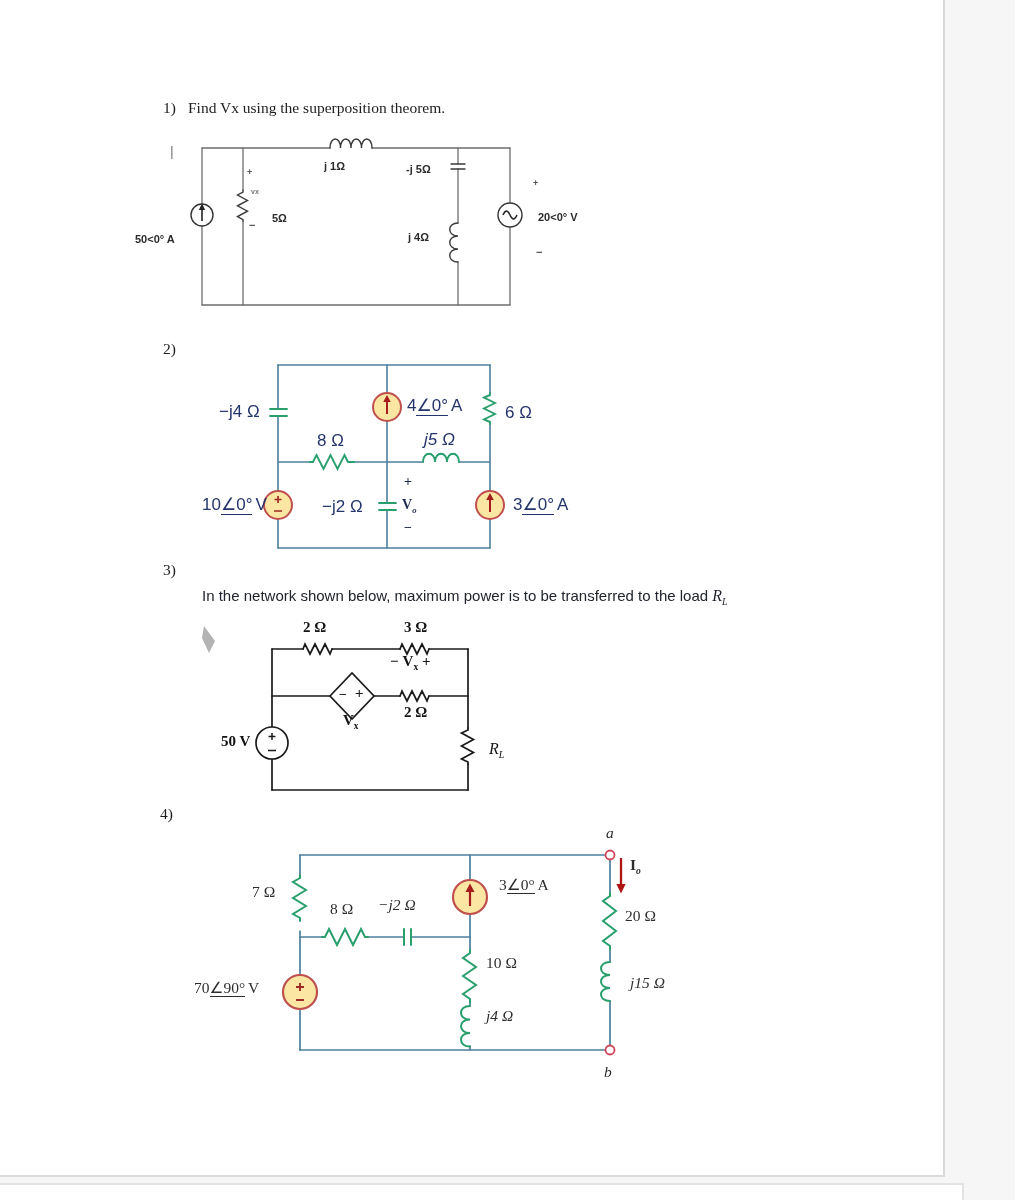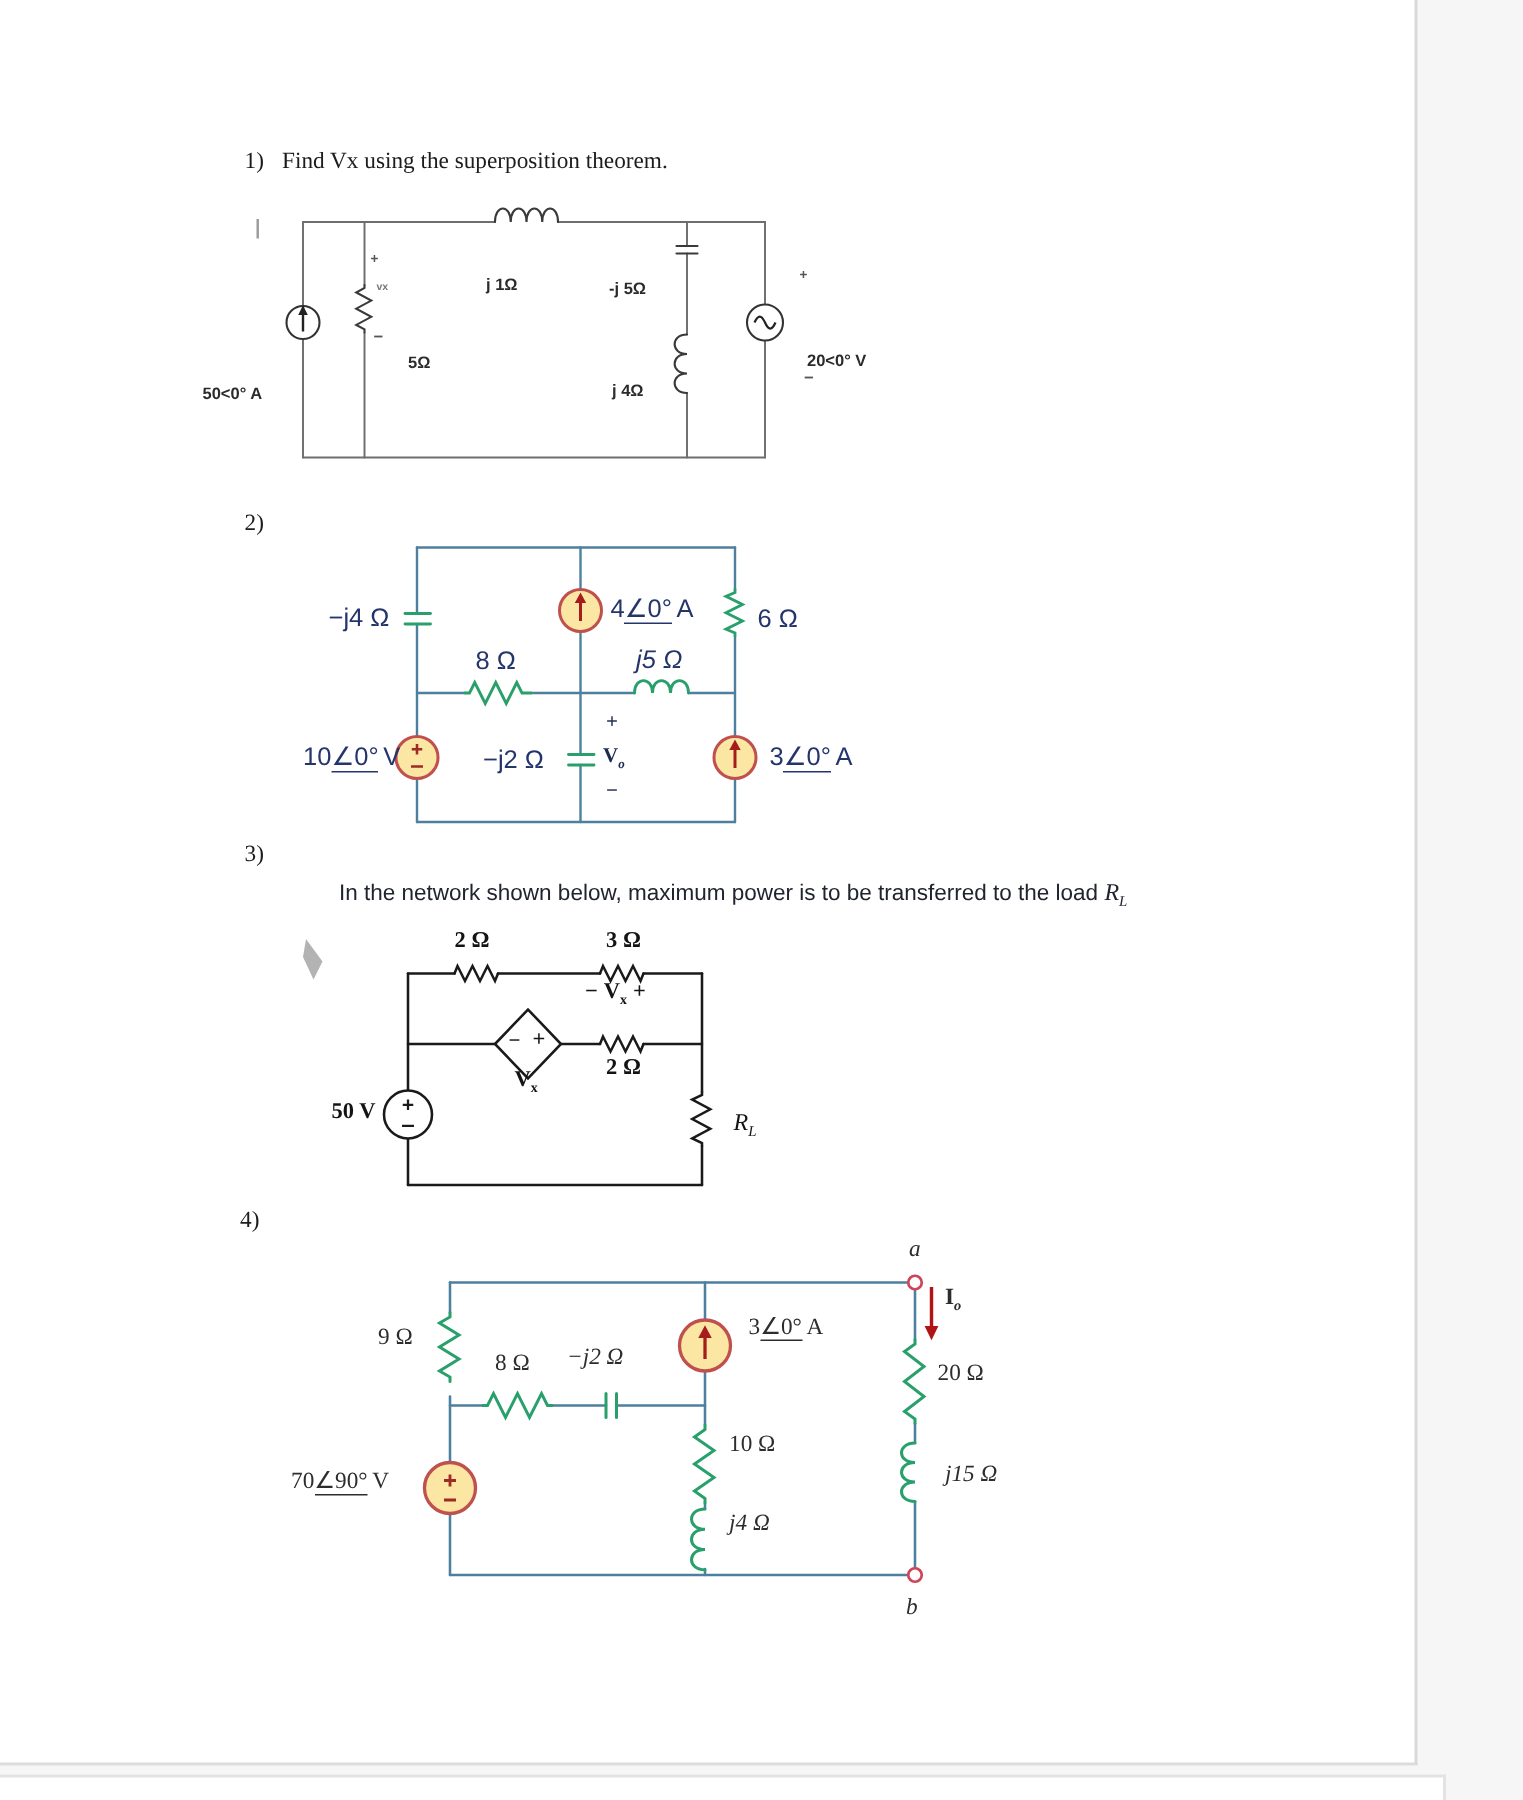--- a/index.html
+++ b/index.html
@@ -4,22 +4,22 @@
 <style>
   html,body{margin:0;padding:0;background:#f6f6f6;}
   #viewer{position:relative;width:1015px;height:1200px;background:#f6f6f6;overflow:hidden;
           font-family:"Liberation Serif",serif;}
   #page1{position:absolute;left:0;top:0;width:943px;height:1175px;background:#ffffff;
          border-right:2px solid #d8d8d8;border-bottom:2px solid #dcdcdc;}
   #page2{position:absolute;left:0;top:1183px;width:962px;height:17px;background:#ffffff;
          border-top:2px solid #e3e3e3;border-right:2px solid #e3e3e3;}
   .lbl{position:absolute;white-space:nowrap;line-height:1.1;}
   .hnum,.htitle{font-family:"Liberation Serif",serif;font-size:15.5px;color:#1c1c1c;}
-  .p3t{font-family:"Liberation Sans",sans-serif;font-size:15px;color:#20242e;margin-left:24px;}
-  .c1l{font-family:"Liberation Sans",sans-serif;font-weight:bold;font-size:11px;color:#2b2b2b;margin-top:24px;}
+  .p3t{font-family:"Liberation Sans",sans-serif;font-size:15px;color:#20242e;}
+  .c1l{font-family:"Liberation Sans",sans-serif;font-weight:bold;font-size:11px;color:#2b2b2b;}
   .c1s{font-family:"Liberation Sans",sans-serif;font-weight:bold;font-size:9px;color:#555;}
   .c2l{font-family:Liberation Sans, sans-serif;font-size:17px;color:#24356b;}
   .c2d{font-family:"Liberation Serif",serif;font-size:14px;color:#1e2a50;font-weight:bold;}
   .c3l{font-family:"Liberation Serif",serif;font-size:15px;font-weight:bold;color:#141414;}
   .c4l{font-family:"Liberation Serif",serif;font-size:15.5px;color:#2d2d2d;}
   .it{font-style:italic;}
   .bold{font-weight:bold;}
   sub{font-size:0.62em;}
   .u{border-bottom:1.3px solid currentColor;padding-bottom:0px;}
   .unit{margin-left:3px;}
@@ -219,21 +219,21 @@
         <circle cx="300" cy="992" r="17" fill="#fbe7a3" stroke="#c0504d" stroke-width="2.2"></circle>
         <path d="M300,983 v8 M296,987 h8 M296,1000 h8" stroke="#9e2b25" stroke-width="1.9" fill="none"></path>
       </g>
       <g>
         <path d="M621,858 V885" stroke="#b11414" stroke-width="2.3" fill="none"></path>
         <polygon points="616.4,884 625.6,884 621,893.5" fill="#b11414"></polygon>
       </g>
       <circle cx="610" cy="855" r="4.5" fill="#ffffff" stroke="#cf4458" stroke-width="1.8"></circle>
       <circle cx="610" cy="1050" r="4.5" fill="#ffffff" stroke="#cf4458" stroke-width="1.8"></circle>
     </svg>
-    <span class="lbl c4l" style="left:252px;top:883px">9 Ω</span>
+    <span class="lbl c4l" style="left:252px;top:883px">7 Ω</span>
     <span class="lbl c4l" style="left:330px;top:900px">8 Ω</span>
     <span class="lbl c4l it" style="left:378px;top:896px">−j2 Ω</span>
     <span class="lbl c4l" style="left:499px;top:876px"><span>3</span><span class="u"><span>∠</span><span>0°</span></span><span class="unit">A</span></span>
     <span class="lbl c4l" style="left:486px;top:954px">10 Ω</span>
     <span class="lbl c4l it" style="left:486px;top:1007px">j4 Ω</span>
     <span class="lbl c4l" style="left:194px;top:979px"><span>70</span><span class="u"><span>∠</span><span>90°</span></span><span class="unit">V</span></span>
     <span class="lbl c4l it" style="left:606px;top:824px">a</span>
     <span class="lbl c4l bold" style="left:630px;top:856px"><span>I</span><sub class="it">o</sub></span>
     <span class="lbl c4l" style="left:625px;top:907px">20 Ω</span>
     <span class="lbl c4l it" style="left:630px;top:974px">j15 Ω</span>

